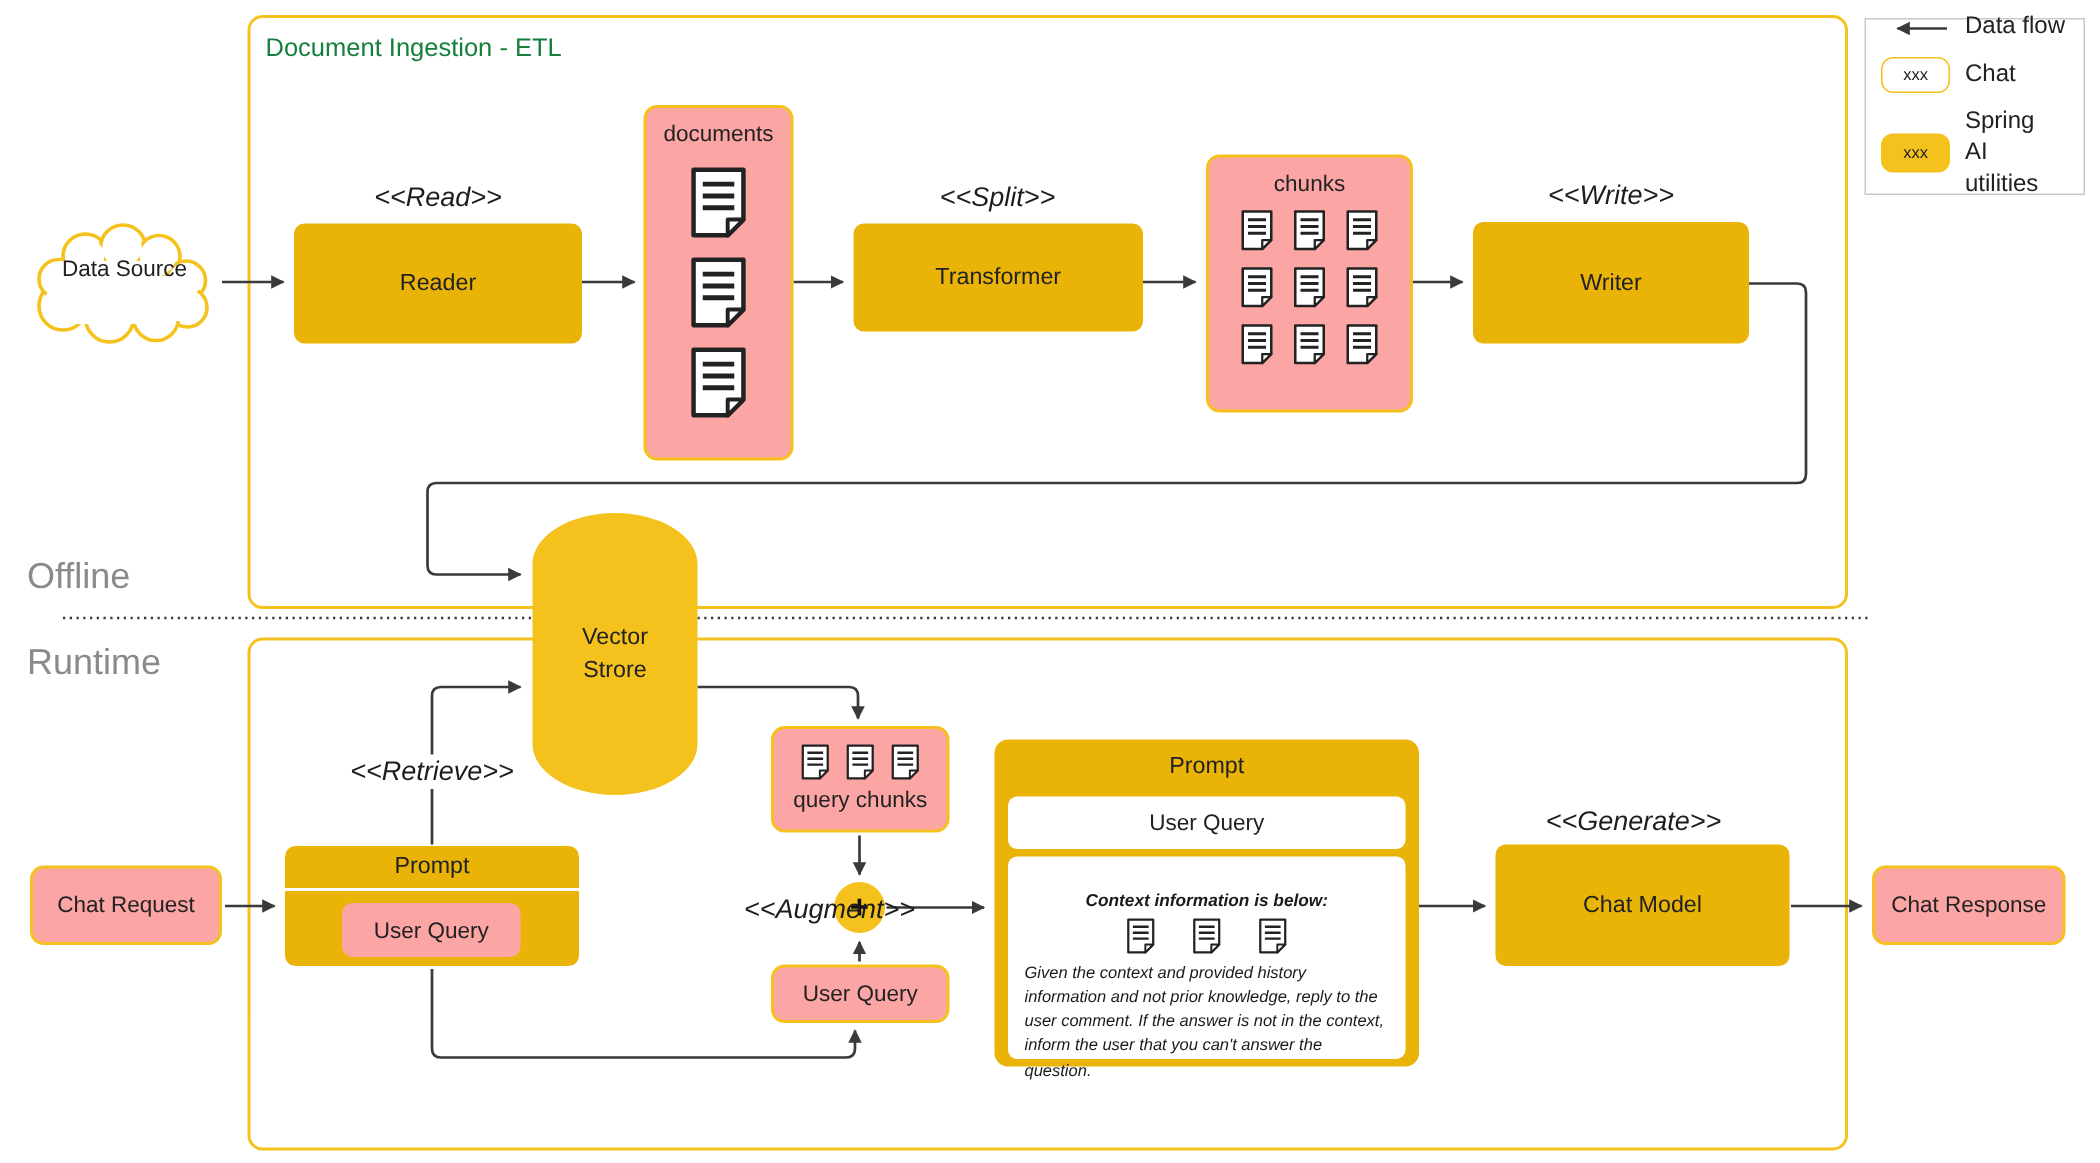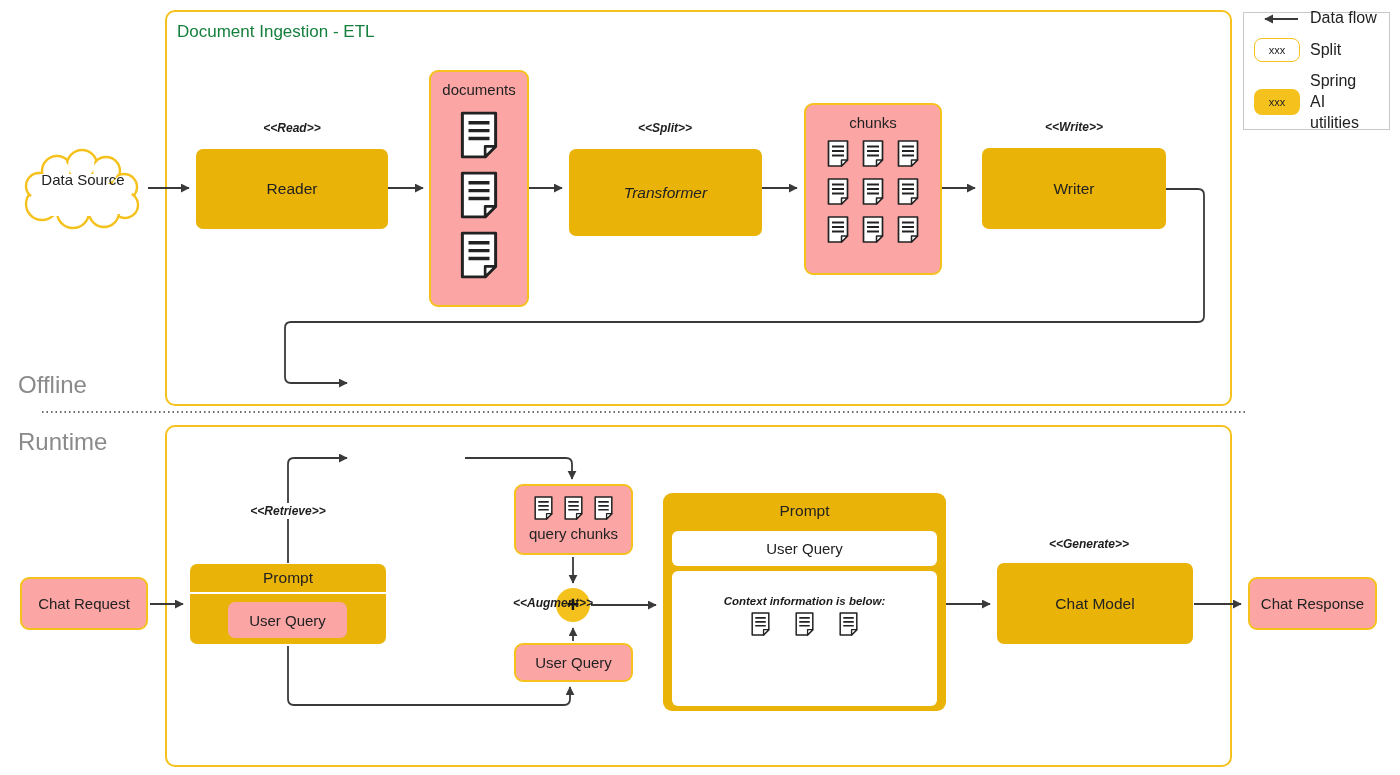--- a/index.html
+++ b/index.html
@@ -10,21 +10,21 @@
   .abs{position:absolute;}
   
   .container-box{position:absolute;border:2px solid #F5C21D;border-radius:10px;background:transparent;z-index:0;}
   .section-title{position:absolute;font-size:17px;color:#15803d;z-index:3;white-space:nowrap;}
   .side-label{position:absolute;font-size:24px;color:#8a8a8a;z-index:3;white-space:nowrap;}
   
   .ybox{position:absolute;background:#eab308;border-radius:7px;display:flex;align-items:center;justify-content:center;
         font-size:15.5px;color:#222;z-index:2;text-align:center;}
   .wbox{position:absolute;background:#fca5a5;border:2px solid #F5C21D;border-radius:9px;display:flex;align-items:center;
         justify-content:center;font-size:15px;color:#222;z-index:2;text-align:center;box-sizing:border-box;}
-  .stereo{position:absolute;font-style:italic;font-size:12px;color:#1d1d1d;transform:translateX(-50%);z-index:3;white-space:nowrap;font-weight:bold;}
+  .stereo{position:absolute;font-style:italic;font-size:18px;color:#1d1d1d;transform:translateX(-50%);z-index:3;white-space:nowrap;}
   .stereo.bg{background:#fff;padding:1px 4px;}
   
   .cylinder{position:absolute;left:355px;top:342px;width:110px;height:188px;background:#F5C21D;
             border-radius:55px / 34px;z-index:2;display:flex;align-items:center;justify-content:center;
             text-align:center;font-size:15.5px;line-height:1.45;color:#222;padding:0 18px;box-sizing:border-box;}
   
   .doc-lg{width:42px;height:50px;display:block;}
   .doc-md{width:24px;height:29px;display:block;}
   .doc-sm{width:21px;height:26px;display:block;}
   
@@ -156,21 +156,21 @@
         </svg>
       </span>
     <span class="iconwrap">
         <svg class="doc-lg">
           <use href="#doc-icon"></use>
         </svg>
       </span>
   </div>
 
   <div class="stereo" style="left:665px;top:121px;">&lt;&lt;Split&gt;&gt;</div>
-  <div class="ybox" style="left:569px;top:149px;width:193px;height:87px;font-style:italic;">Transformer</div>
+  <div class="ybox" style="left:569px;top:149px;width:193px;height:72px;">Transformer</div>
 
   <div class="wbox chunkbox" style="left:804px;top:103px;width:138px;height:172px;">
     <div class="lbl">chunks</div>
     <div class="chunkgrid">
       <span class="iconwrap">
           <svg class="doc-md">
             <use href="#doc-icon"></use>
           </svg>
         </span>
       <span class="iconwrap">
@@ -212,20 +212,21 @@
           <svg class="doc-md">
             <use href="#doc-icon"></use>
           </svg>
         </span>
     </div>
   </div>
 
   <div class="stereo" style="left:1074px;top:120px;">&lt;&lt;Write&gt;&gt;</div>
   <div class="ybox" style="left:982px;top:148px;width:184px;height:81px;">Writer</div>
 
+  <div class="cylinder">Vector Strore</div>
 
   <div class="wbox" style="left:20px;top:577px;width:128px;height:53px;">Chat Request</div>
 
   <div class="stereo bg" style="left:288px;top:503px;">&lt;&lt;Retrieve&gt;&gt;</div>
 
   <div class="ybox prompt-small" style="left:190px;top:564px;width:196px;height:80px;">
     <div class="hdr">Prompt</div>
     <div class="sep"></div>
   </div>
   <div class="wbox" style="left:228px;top:602px;width:119px;height:36px;border:none;border-radius:7px;">User Query</div>
@@ -272,39 +273,40 @@
           <svg class="doc-sm">
             <use href="#doc-icon"></use>
           </svg>
         </span>
       <span class="iconwrap">
           <svg class="doc-sm">
             <use href="#doc-icon"></use>
           </svg>
         </span>
     </div>
+    <div class="ctx-para">Given the context and provided history information and not prior knowledge, reply to the user comment. If the answer is not in the context, inform the user that you can't answer the question.</div>
   </div>
 
   <div class="stereo" style="left:1089px;top:537px;">&lt;&lt;Generate&gt;&gt;</div>
   <div class="ybox" style="left:997px;top:563px;width:196px;height:81px;">Chat Model</div>
 
   <div class="wbox" style="left:1248px;top:577px;width:129px;height:53px;">Chat Response</div>
 
   <div class="legend">
     <div class="legend-row">
       <span class="legend-sample">
         <svg width="46" height="12" viewBox="0 0 46 12">
             <path d="M44,6 H11" fill="none" stroke="#3a3a3a" stroke-width="1.8" marker-end="url(#ah)"></path>
           </svg>
       </span>
       <span class="legend-text">Data flow</span>
     </div>
     <div class="legend-row">
       <span class="legend-sample legend-box-data">xxx</span>
-      <span class="legend-text">Split</span>
+      <span class="legend-text">Chat</span>
     </div>
     <div class="legend-row">
       <span class="legend-sample legend-box-util">xxx</span>
       <span class="legend-text" style="width:64px;">Spring AI utilities</span>
     </div>
   </div>
 
 </div>
 
 </body></html>

